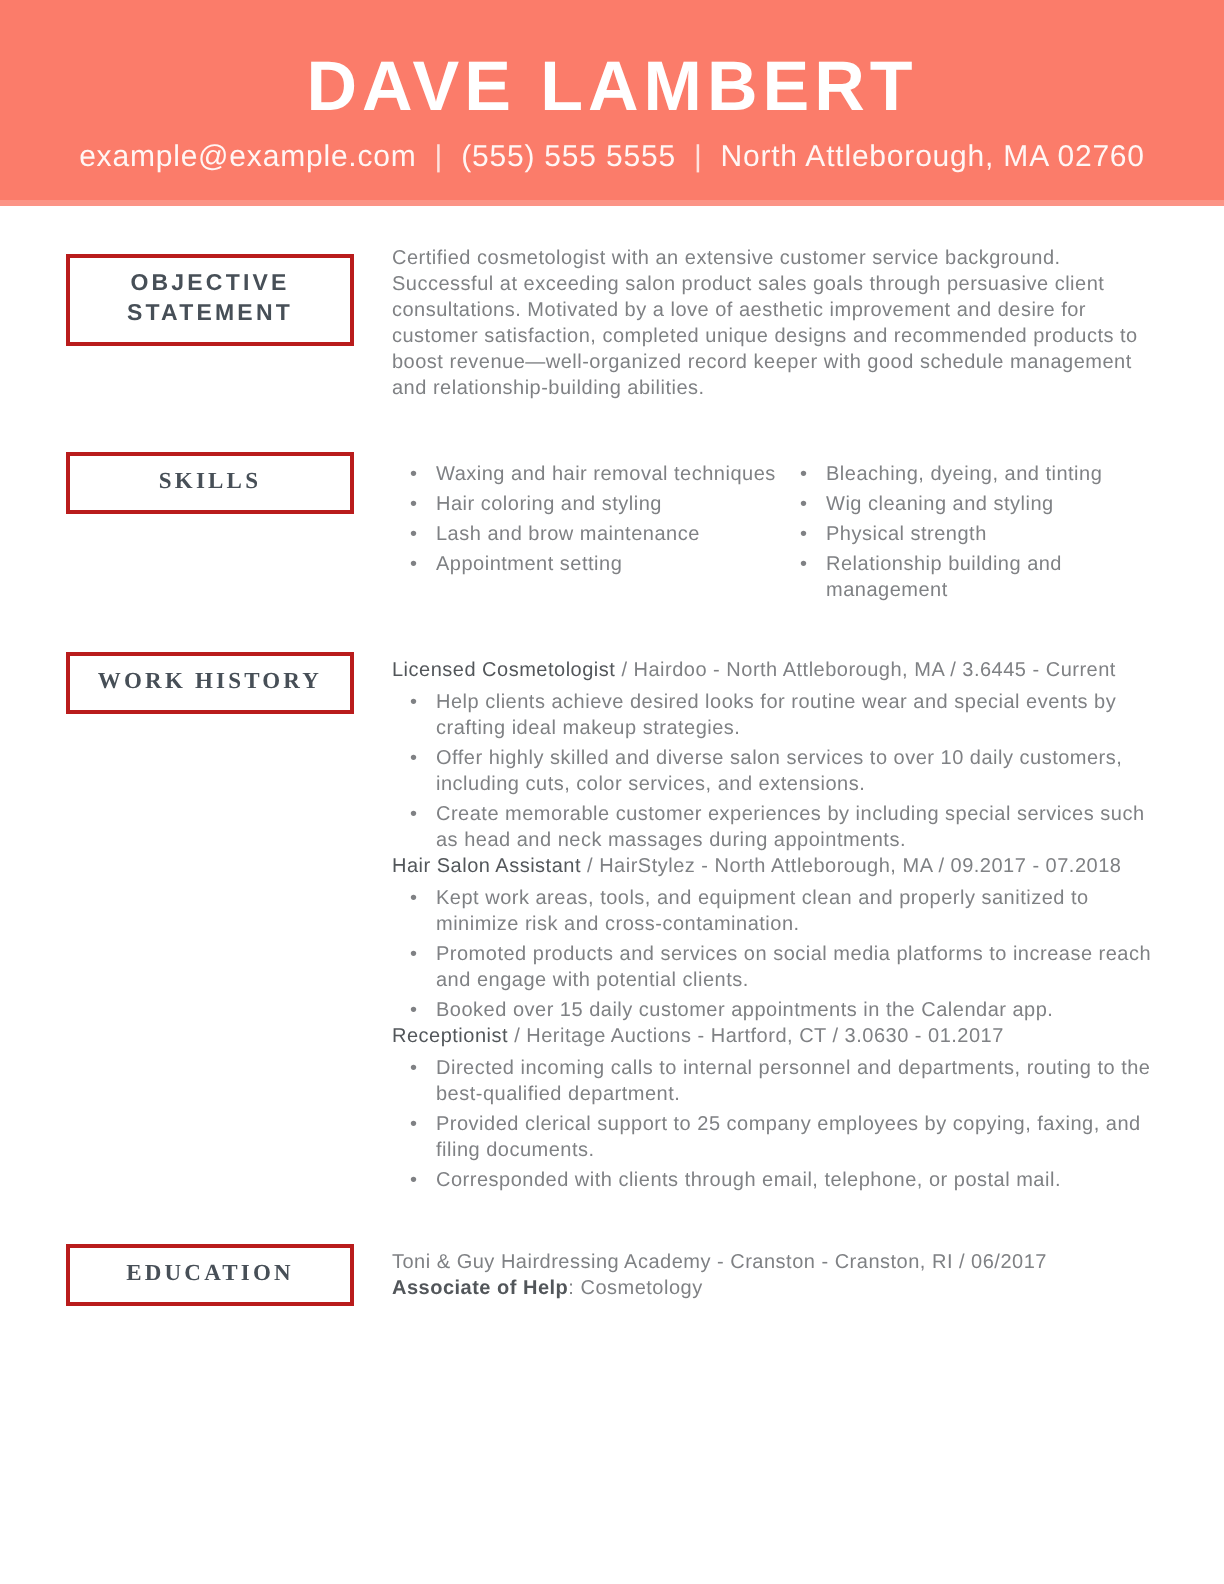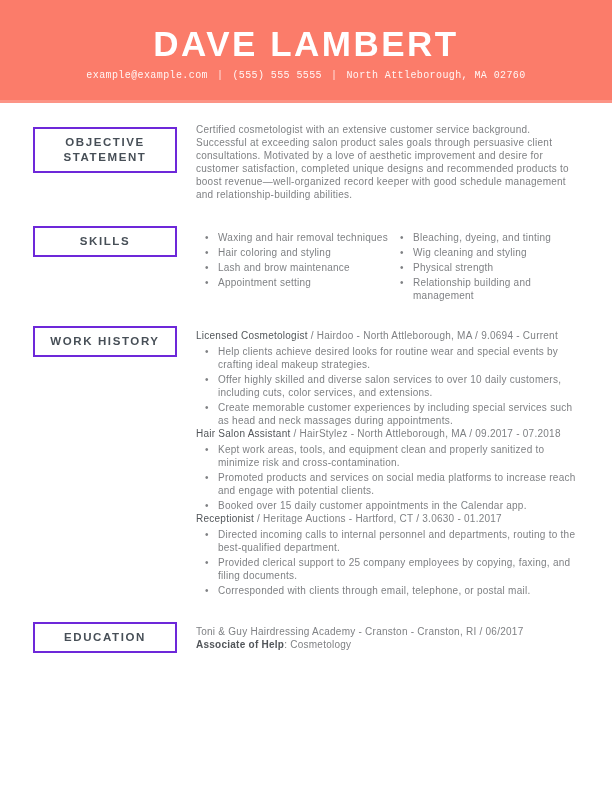--- a/index.html
+++ b/index.html
@@ -24,24 +24,23 @@
   .name {
     margin: 0;
     font-size: 35px;
     line-height: 36px;
     font-weight: bold;
     letter-spacing: 2.5px;
     color: #ffffff;
   }
   .contact {
     margin-top: 8px;
-    font-size: 10px;
+    font-size: 15px;
     letter-spacing: 0.4px;
     color: rgba(255,255,255,0.93);
-    font-family: Liberation Mono, monospace;
   }
   .contact .sep {
     display: inline-block;
     margin: 0 9px;
     opacity: 0.85;
   }
 
   
   .content { padding: 20px 33px 0 33px; }
   .row { display: flex; align-items: flex-start; }
@@ -51,31 +50,31 @@
   .right-col {
     width: 383px;
     font-size: 10px;
     line-height: 13px;
     letter-spacing: 0.25px;
     color: #7f8184;
   }
 
   .label-box {
     width: 144px;
-    border: 2px solid #6d28d9;
+    border: 2px solid #b91c1c;
     padding: 6px 9px;
     text-align: center;
     font-size: 11.5px;
     line-height: 15px;
     font-weight: bold;
     letter-spacing: 1.6px;
     color: #474f57;
     background: #ffffff;
   }
-  .label-box.offset-up { margin-top: -3px; }
+  .label-box.offset-up { margin-top: -3px; font-family: Liberation Serif, serif; }
   .label-box.offset-down { margin-top: 4px; }
 
   p { margin: 0; }
 
   
   ul.bullets { list-style: none; margin: 0; padding: 0; }
   ul.bullets li { display: flex; margin-bottom: 2px; }
   ul.bullets li:last-child { margin-bottom: 0; }
   .bullet-glyph {
     flex: 0 0 13px;
@@ -174,21 +173,21 @@
 
     <section class="row work">
       <div class="left-col">
         <div class="label-box offset-up">
           <span>WORK HISTORY</span>
         </div>
       </div>
       <div class="right-col">
 
         <div class="job">
-          <p class="job-header"><span class="job-title">Licensed Cosmetologist</span> <span class="job-meta">/ Hairdoo - North Attleborough, MA / 9.0694 - Current</span></p>
+          <p class="job-header"><span class="job-title">Licensed Cosmetologist</span> <span class="job-meta">/ Hairdoo - North Attleborough, MA / 3.6445 - Current</span></p>
           <ul class="bullets">
             <li>
                 <span class="bullet-glyph">•</span>
                 <span class="li-text">Help clients achieve desired looks for routine wear and special events by crafting ideal makeup strategies.</span>
               </li>
             <li>
                 <span class="bullet-glyph">•</span>
                 <span class="li-text">Offer highly skilled and diverse salon services to over 10 daily customers, including cuts, color services, and extensions.</span>
               </li>
             <li>

